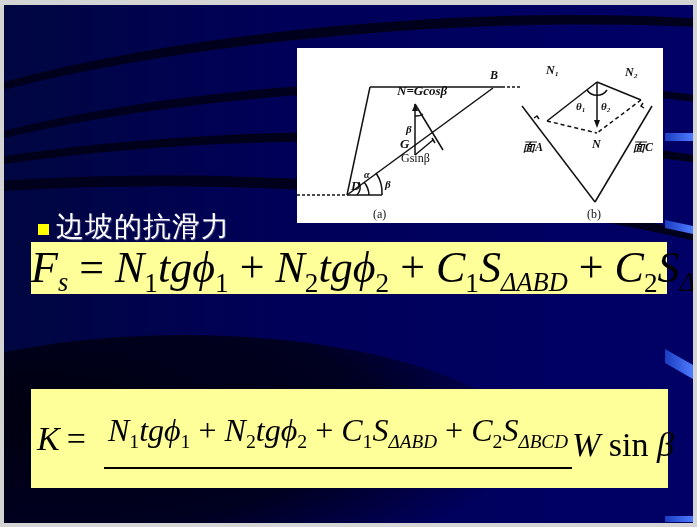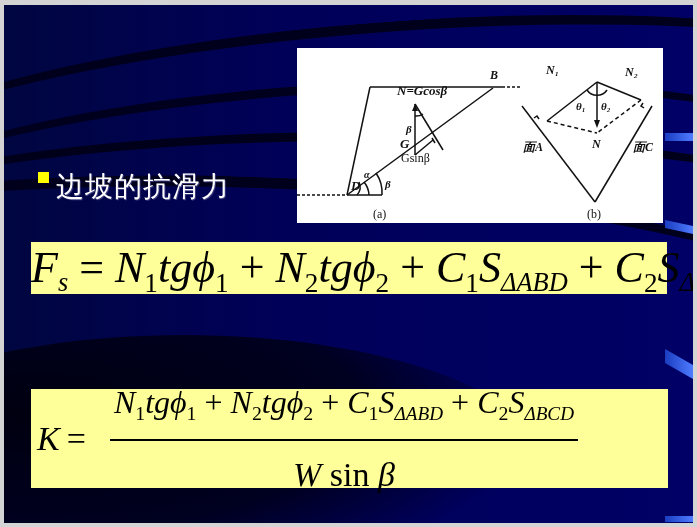--- a/index.html
+++ b/index.html
@@ -33,39 +33,39 @@
     .a3 { right: 0; top: 352px; height: 14px; transform: skewY(30deg); }
     .a4 { right: 0; top: 511px; height: 6px; }
 
     .figure {
       position: absolute; left: 293px; top: 43px; width: 366px; height: 175px;
       background: #ffffff;
     }
     .figure svg { width: 100%; height: 100%; display: block; }
     .fig-label { font-family: "Liberation Serif", serif; font-style: italic; font-weight: bold; fill: #111; }
 
-    .bullet-row { position: absolute; display: flex; align-items: flex-start; color: #fff; }
+    .bullet-row { position: absolute; display: flex; align-items: center; color: #fff; margin-top: 40px; }
     .bullet1 { left: 34px; top: 163px; }
     .sq { width: 11px; height: 11px; background: #ffff00; margin-right: 7px; margin-top: 4px; }
     .bullet2 { left: 46px; top: 317px; }
     .dot { width: 6px; height: 6px; border-radius: 50%; background: #fff; margin-right: 14px; margin-top: 4px; }
     .cjk { font-family: "DejaVu Sans", sans-serif; font-size: 28px; letter-spacing: 1px; text-shadow: 1px 1px 0 #3a3a7a; }
 
     .formula {
       position: absolute; background: #ffff99; color: #000;
       font-family: "Liberation Serif", serif; font-style: italic;
     }
     .f1 { left: 27px; top: 237px; width: 636px; height: 52px; font-size: 44px; line-height: 52px; box-sizing: border-box; white-space: nowrap; }
     .f2 { left: 27px; top: 384px; width: 637px; height: 99px; }
     sub { font-size: 0.62em; vertical-align: -0.35em; font-style: normal; }
     sub.it { font-style: italic; font-size: 0.6em; }
     .up { font-style: normal; }
     .sp { display: inline-block; width: 7px; }
     .frac-row { position: absolute; left: 6px; top: 0; height: 99px; display: flex; align-items: center; font-size: 34px; white-space: nowrap; }
-    .frac { display: inline-flex; flex-direction: column; align-items: center; margin-left: 24px; }
+    .frac { display: inline-flex; flex-direction: row; align-items: center; margin-left: 18px; }
     .num { padding: 0 4px 3px 4px; font-size: 32px; border-bottom: 2px solid #000; line-height: 44px; }
     .den { line-height: 44px; font-size: 34px; padding-top: 12px; }
   </style>
 </head>
 <body>
 
 <div class="slide">
   <div class="swoosh s1"></div>
   <div class="swoosh s2"></div>
   <div class="swoosh s3"></div>

